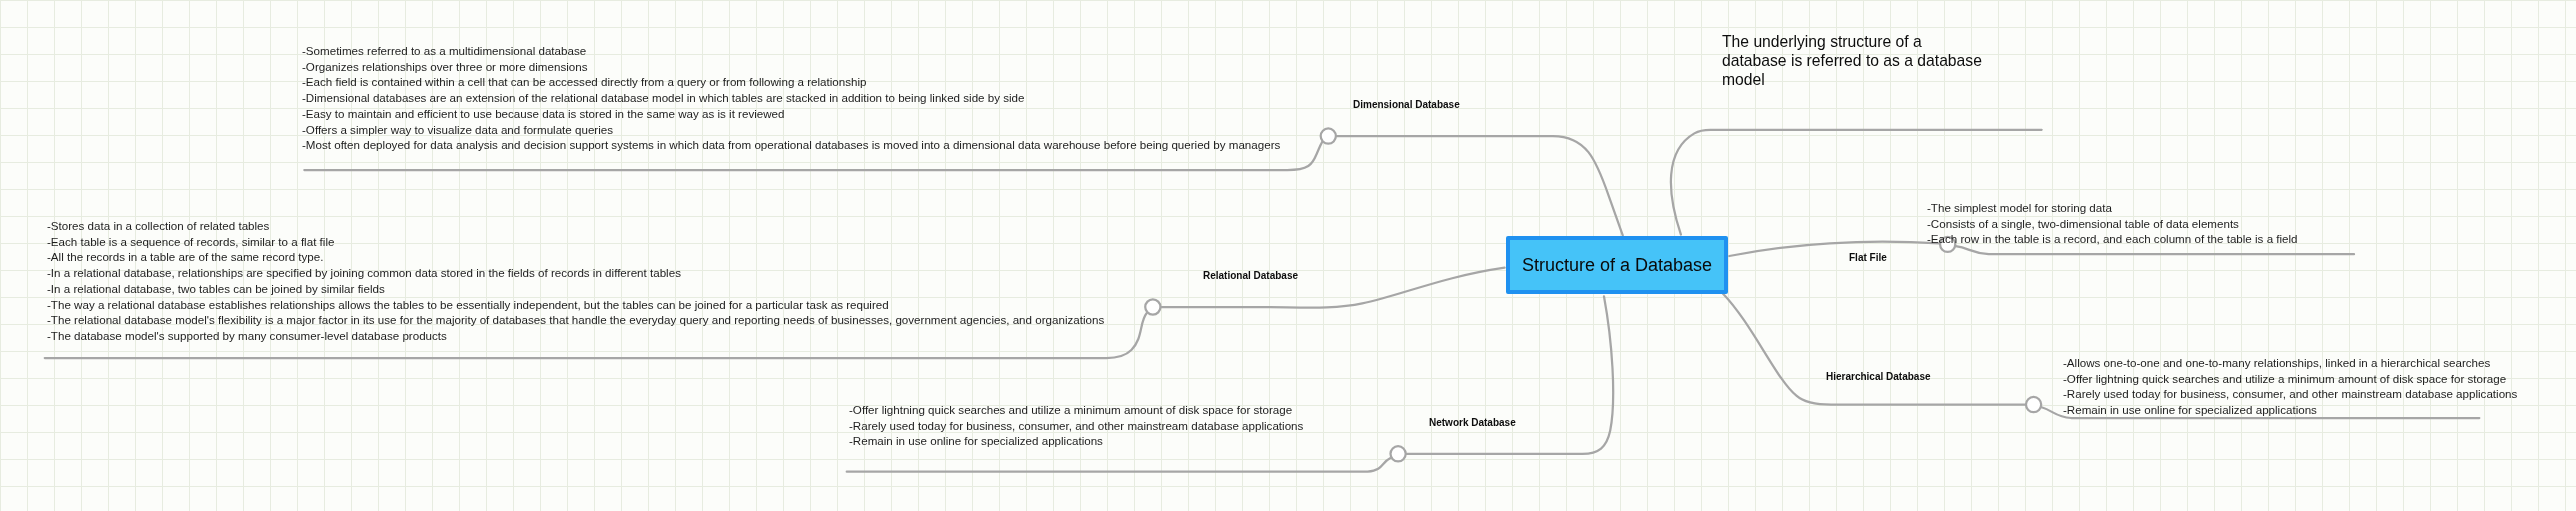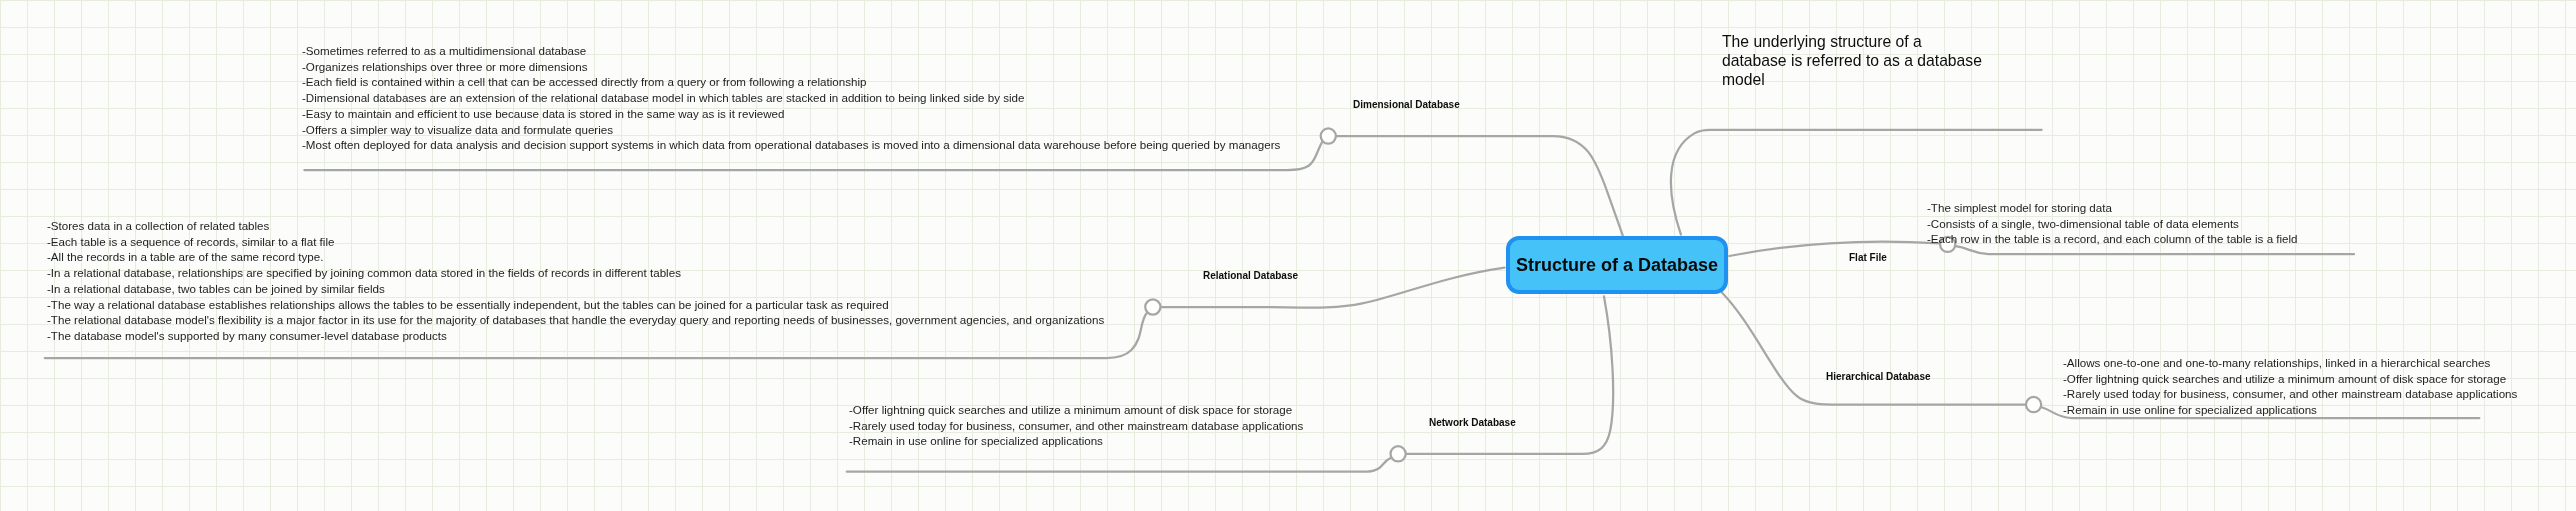--- a/index.html
+++ b/index.html
@@ -26,23 +26,23 @@
     position:absolute;
     font-size:10px;font-weight:bold;color:#0d0d0d;white-space:nowrap;
   }
   .note{
     position:absolute;left:1722px;top:32px;width:349px;
     font-size:15.7px;font-weight:normal;color:#0d0d0d;
     line-height:19px;white-space:pre-line;
   }
   .root-node{
     position:absolute;left:1506px;top:236px;width:214px;height:50px;
-    border-radius:13px;
+    border-radius:2px;
     display:flex;align-items:center;justify-content:center;
-    font-size:18px;font-weight:bold;color:#0a0a0a;white-space:nowrap;
+    font-size:18px;font-weight:normal;color:#0a0a0a;white-space:nowrap;
   }
 </style>
 </head>
 <body>
 
 <div class="canvas">
 
   <svg class="wires" viewBox="0 0 2878 572">
 
     <path d="M340,190 L1438,190 C1462,190 1466,184 1471,172 C1475,163 1477,157 1480,155"></path>

